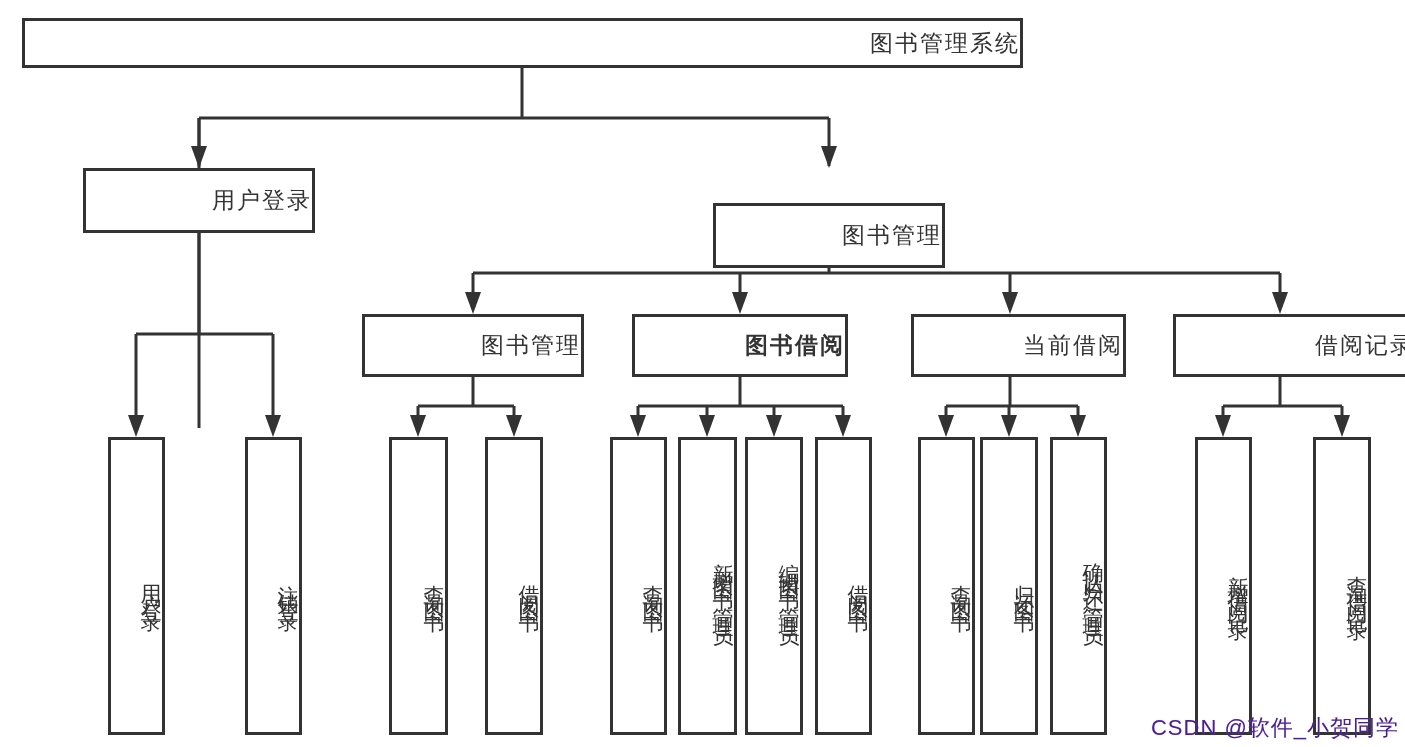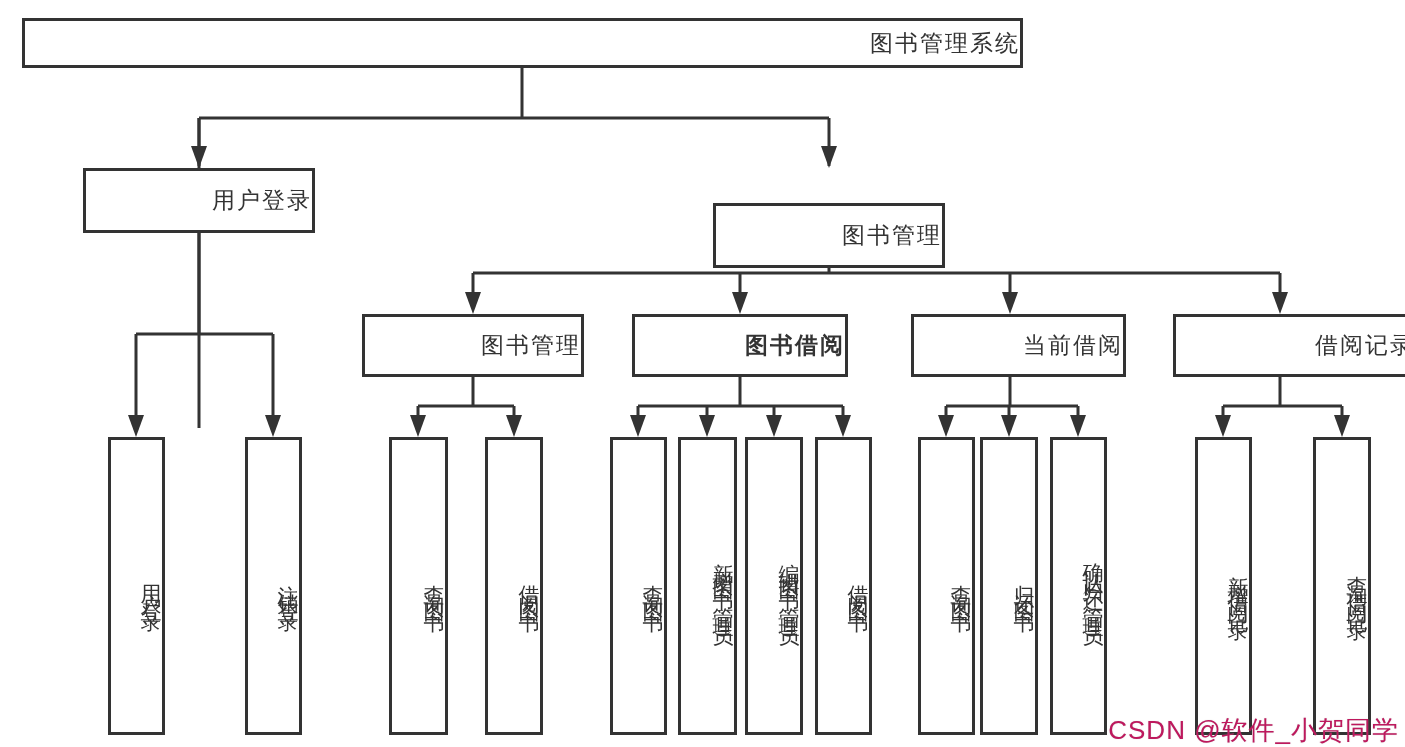--- a/index.html
+++ b/index.html
@@ -43,21 +43,21 @@
   #n-lf6{left:678px;width:59px;}
   #n-lf7{left:745px;width:58px;}
   #n-lf8{left:815px;width:57px;}
   #n-lf9{left:918px;width:57px;}
   #n-lf10{left:980px;width:58px;}
   #n-lf11{left:1050px;width:57px;}
   #n-lf12{left:1195px;width:57px;}
   #n-lf13{left:1313px;width:58px;}
   #watermark{
     position:absolute;right:6px;top:713px;
-    font-size:26px;color:#be185d;white-space:nowrap;
+    font-size:22px;color:#4c1d95;white-space:nowrap;
     letter-spacing:1px;z-index:5;
     text-shadow:0 0 1px rgba(150,150,150,.5);
     margin-left:11px;
   }
 </style>
 </head>
 <body>
 
 <div id="canvas">
 

